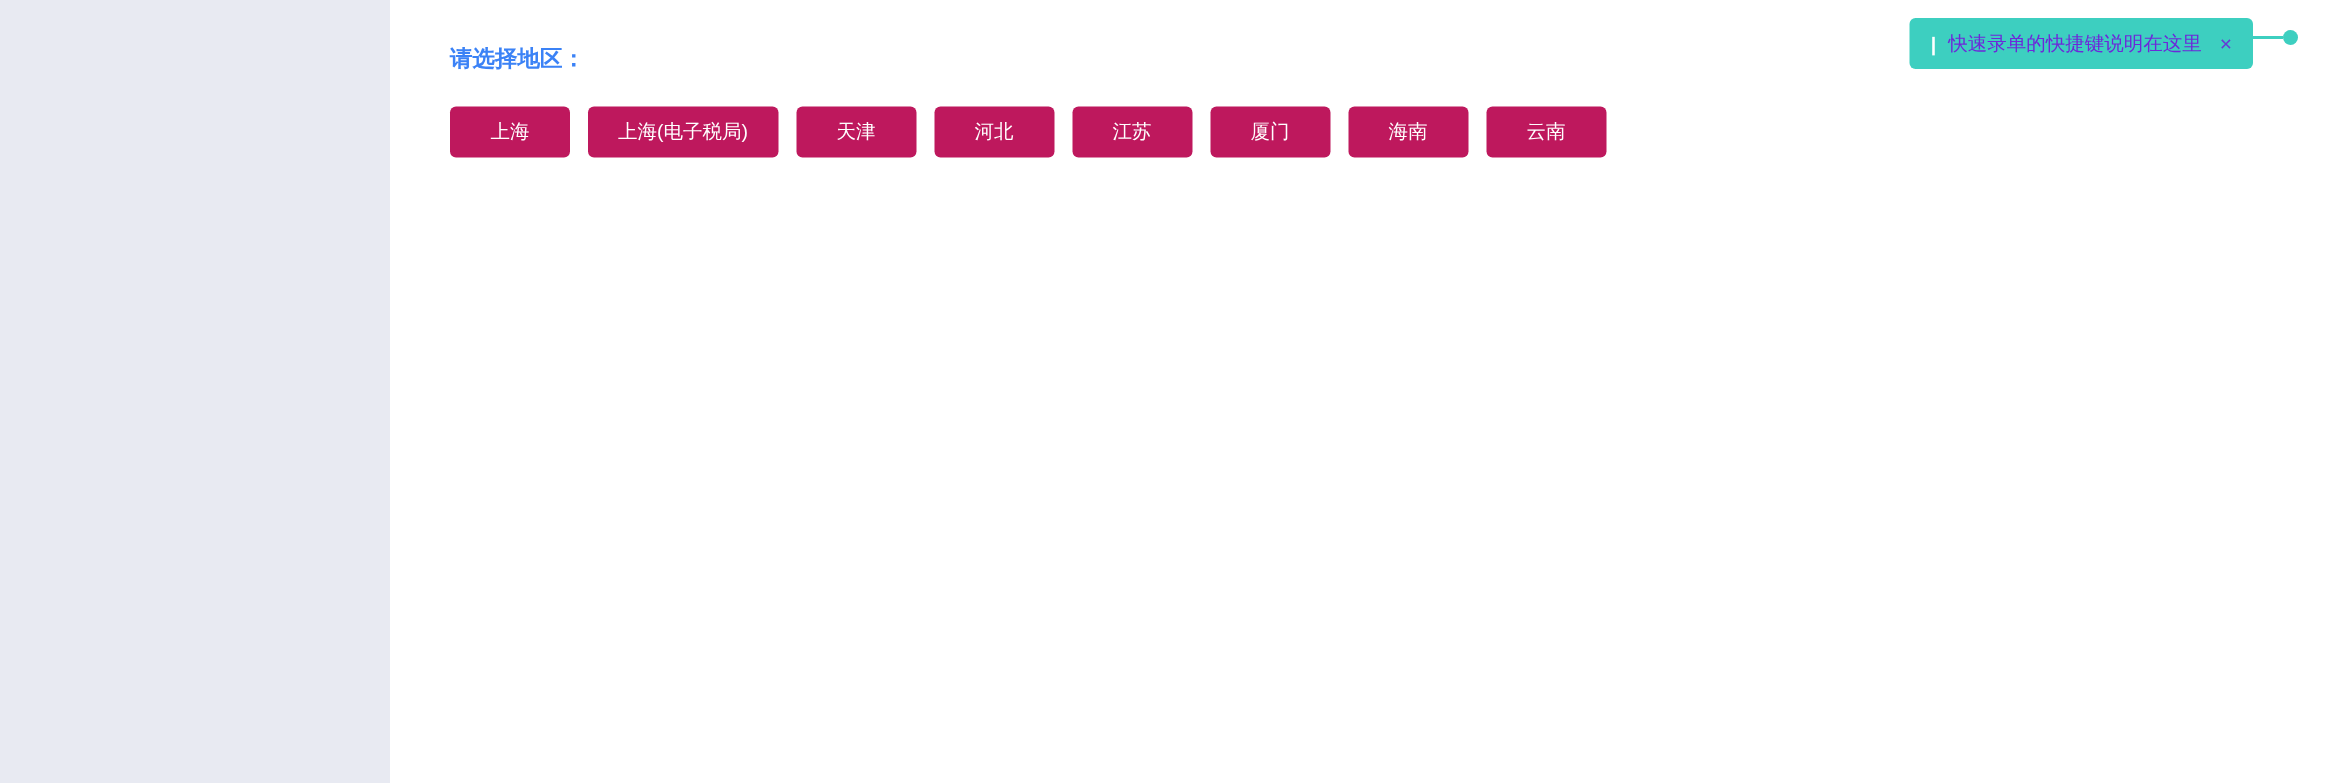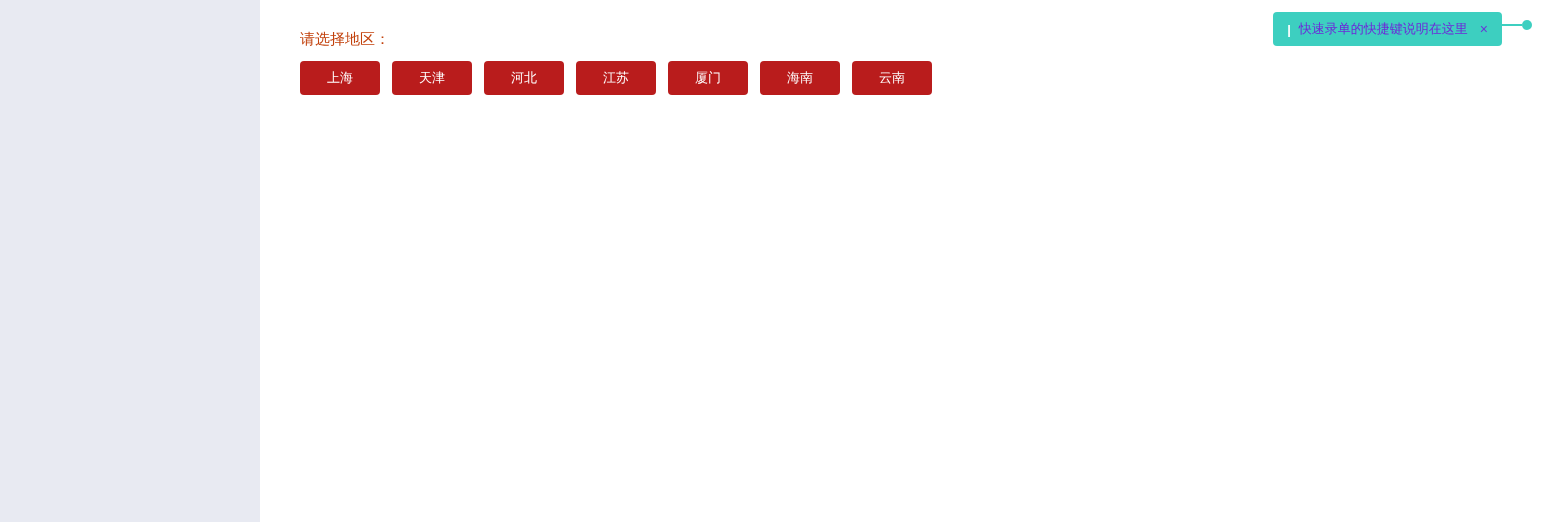--- a/index.html
+++ b/index.html
@@ -31,34 +31,34 @@
       left: 260px;
       top: 0;
       width: 1302px;
       height: 522px;
       background: #ffffff;
       padding: 30px 40px;
     }
 
     .section-title {
       font-size: 15px;
-      color: #c2410c;
-      margin-bottom: 12px;
-      font-weight: normal;
+      color: #3b82f6;
+      margin-bottom: 22px;
+      font-weight: bold;
     }
 
     .region-buttons {
       display: flex;
       flex-wrap: wrap;
       gap: 12px;
     }
 
     .region-btn {
       padding: 8px 20px;
-      background: #b91c1c;
+      background: #be185d;
       border: none;
       border-radius: 4px;
       color: #fff;
       font-size: 13px;
       cursor: pointer;
       min-width: 80px;
       text-align: center;
     }
 
     .tooltip-banner {
@@ -111,20 +111,21 @@
 </head>
 <body>
 
 <div class="sidebar"></div>
 
 <div class="main-content">
   <div class="section-title">请选择地区：</div>
   <div class="region-buttons">
 
   <button class="region-btn">上海</button>
+      <button class="region-btn">上海(电子税局)</button>
       <button class="region-btn">天津</button>
       <button class="region-btn">河北</button>
       <button class="region-btn">江苏</button>
       <button class="region-btn">厦门</button>
       <button class="region-btn">海南</button>
       <button class="region-btn">云南</button>
     </div>
 </div>
 
 <div class="tooltip-banner">

